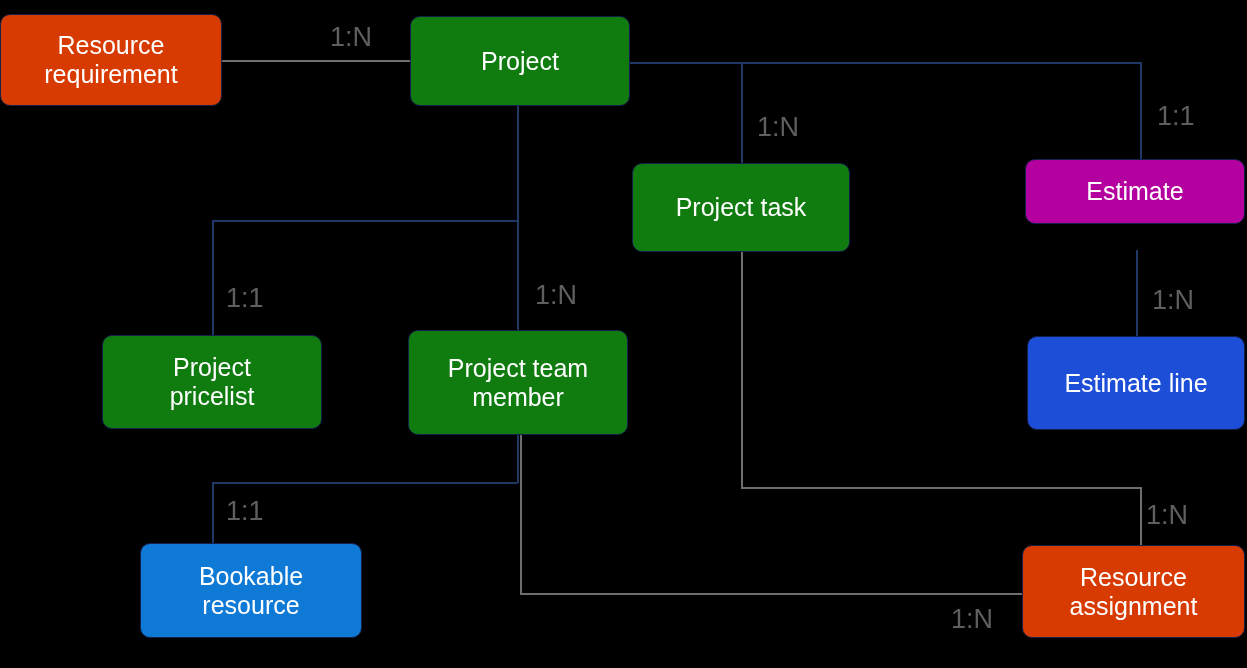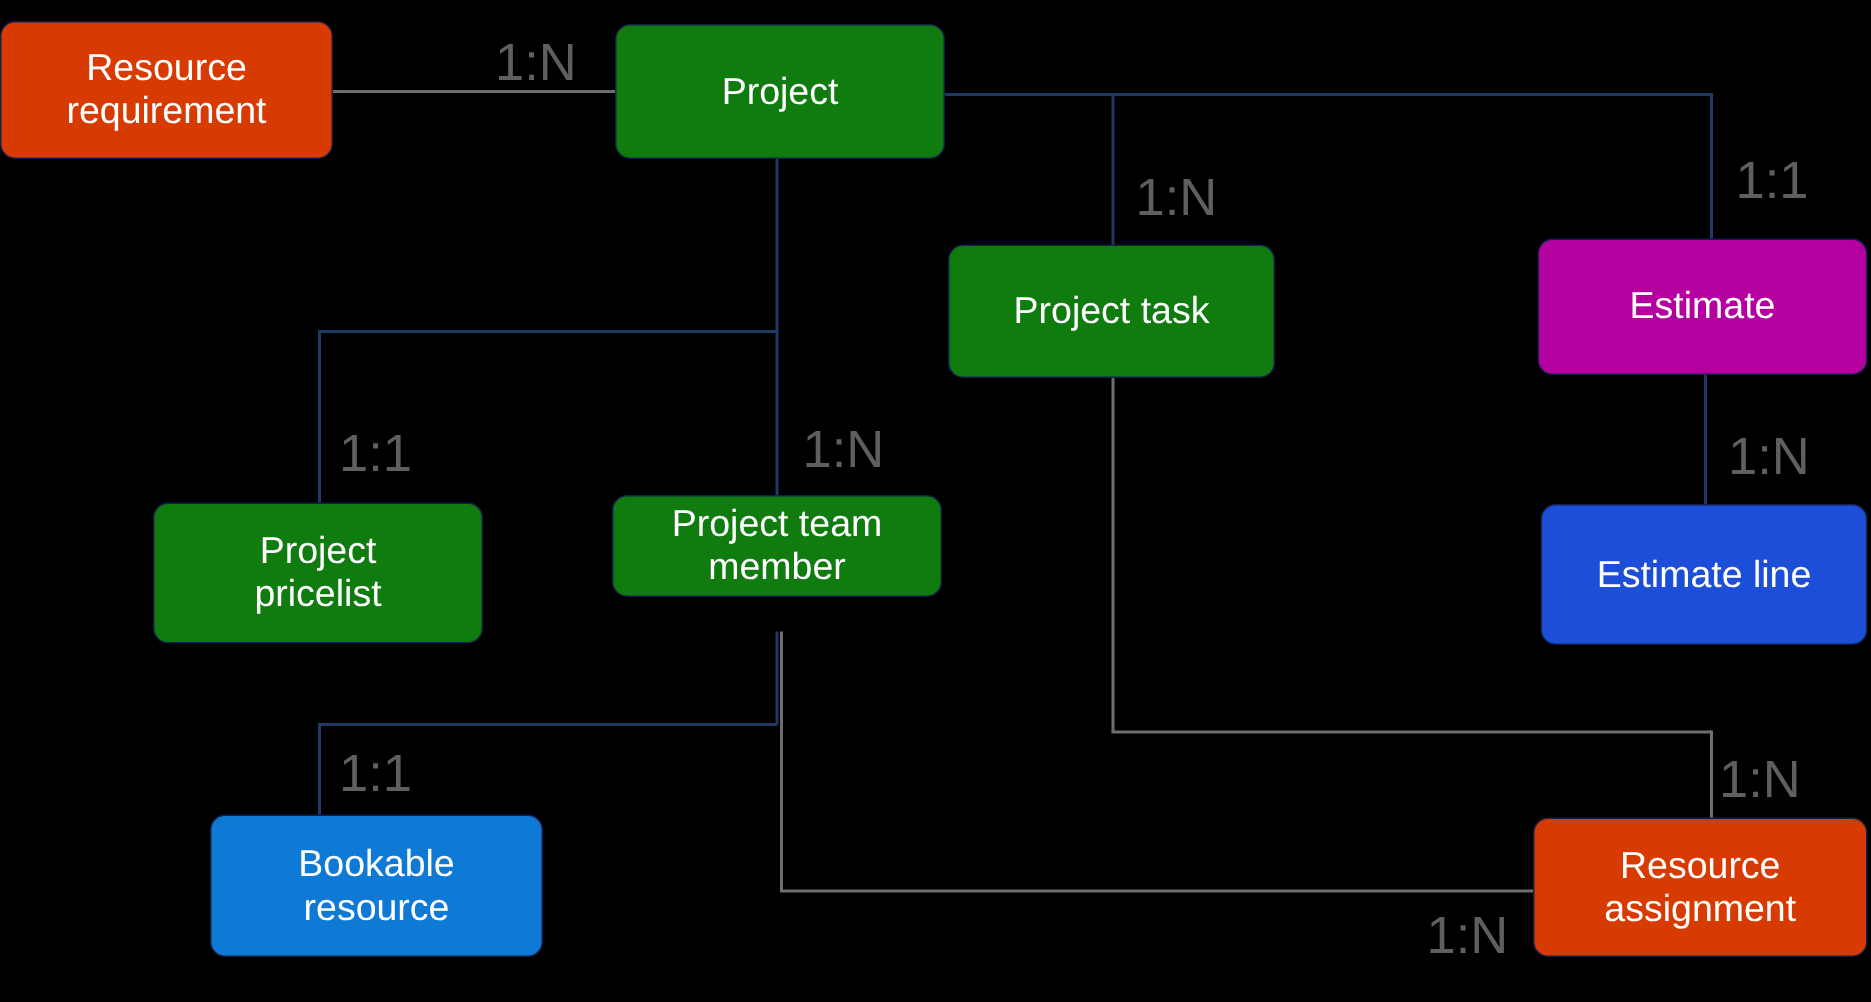--- a/index.html
+++ b/index.html
@@ -6,21 +6,21 @@
   #stage{position:relative;width:1247px;height:668px;background:#000;overflow:hidden;
          font-family:"Liberation Sans","DejaVu Sans",sans-serif;}
   .node{position:absolute;border-radius:10px;display:flex;align-items:center;
         justify-content:center;text-align:center;color:#fff;font-size:25px;
         line-height:1.15;box-sizing:border-box;padding:4px 8px;
         border:1.5px solid #14204a;z-index:3;}
   .node.wrap{white-space:pre-line;}
   .edge{position:absolute;z-index:1;}
   .edge.h{height:0;border-top-width:2px;border-top-style:solid;}
   .edge.v{width:0;border-left-width:2px;border-left-style:solid;}
-  .card{position:absolute;color:#5f5f5f;font-size:35px;z-index:2;white-space:nowrap;}
+  .card{position:absolute;color:#5f5f5f;font-size:27px;z-index:2;white-space:nowrap;}
 </style>
 </head>
 <body>
 
 <div id="stage" style="background: rgb(0, 0, 0);">
     <div class="edge h" style="left: 222px; top: 60px; width: 190px; border-top-color: rgb(110, 110, 110);"></div>
     <div class="edge h" style="left: 630px; top: 62px; width: 510px; border-top-color: rgb(31, 56, 100);"></div>
     <div class="edge v" style="left: 1140px; top: 62px; height: 98px; border-left-color: rgb(31, 56, 100);"></div>
     <div class="edge v" style="left: 741px; top: 62px; height: 102px; border-left-color: rgb(31, 56, 100);"></div>
     <div class="edge v" style="left: 517px; top: 106px; height: 225px; border-left-color: rgb(31, 56, 100);"></div>
@@ -45,26 +45,26 @@
     <div class="card" style="left: 1146px; top: 500px; color: rgb(95, 95, 95);">1:N</div>
     <div class="card" style="left: 951px; top: 604px; color: rgb(95, 95, 95);">1:N</div>
     <div class="node wrap" style="left: 0px; top: 14px; width: 222px; height: 92px; background: rgb(216, 59, 1); color: rgb(255, 255, 255); border-color: rgb(20, 32, 74);"><span>Resource
 requirement</span></div>
     <div class="node" style="left: 410px; top: 16px; width: 220px; height: 90px; background: rgb(16, 124, 16); color: rgb(255, 255, 255); border-color: rgb(20, 32, 74);">
       <span>Project</span>
     </div>
     <div class="node" style="left: 632px; top: 163px; width: 218px; height: 89px; background: rgb(16, 124, 16); color: rgb(255, 255, 255); border-color: rgb(20, 32, 74); text-align: right;">
       <span>Project task</span>
     </div>
-    <div class="node" style="left: 1025px; top: 159px; width: 220px; height: 91px; background: rgb(180, 0, 158); color: rgb(255, 255, 255); border-color: rgb(20, 32, 74);">
+    <div class="node" style="left: 1025px; top: 159px; width: 220px; height: 65px; background: rgb(180, 0, 158); color: rgb(255, 255, 255); border-color: rgb(20, 32, 74);">
       <span>Estimate</span>
     </div>
     <div class="node wrap" style="left: 102px; top: 335px; width: 220px; height: 94px; background: rgb(16, 124, 16); color: rgb(255, 255, 255); border-color: rgb(20, 32, 74);"><span>Project
 pricelist</span></div>
-    <div class="node wrap" style="left: 408px; top: 330px; width: 220px; height: 68px; background: rgb(16, 124, 16); color: rgb(255, 255, 255); border-color: rgb(20, 32, 74);"><span>Project team
+    <div class="node wrap" style="left: 408px; top: 330px; width: 220px; height: 105px; background: rgb(16, 124, 16); color: rgb(255, 255, 255); border-color: rgb(20, 32, 74);"><span>Project team
 member</span></div>
     <div class="node" style="left: 1027px; top: 336px; width: 218px; height: 94px; background: #1d4ed8; color: rgb(255, 255, 255); border-color: rgb(20, 32, 74);">
       <span>Estimate line</span>
     </div>
     <div class="node wrap" style="left: 100px; top: 543px; width: 222px; height: 95px; background: rgb(15, 121, 214); color: rgb(255, 255, 255); border-color: rgb(20, 32, 74); margin-left: 40px;"><span>Bookable
 resource</span></div>
     <div class="node wrap" style="left: 1022px; top: 545px; width: 223px; height: 93px; background: rgb(216, 59, 1); color: rgb(255, 255, 255); border-color: rgb(20, 32, 74);"><span>Resource
 assignment</span></div>
   </div>
 

